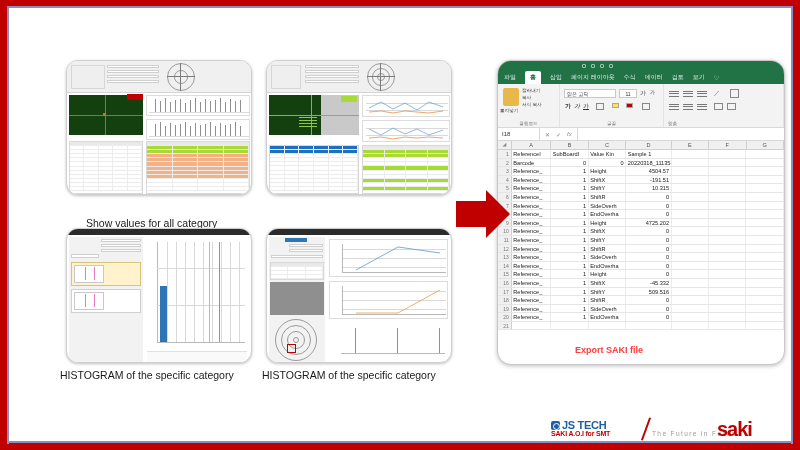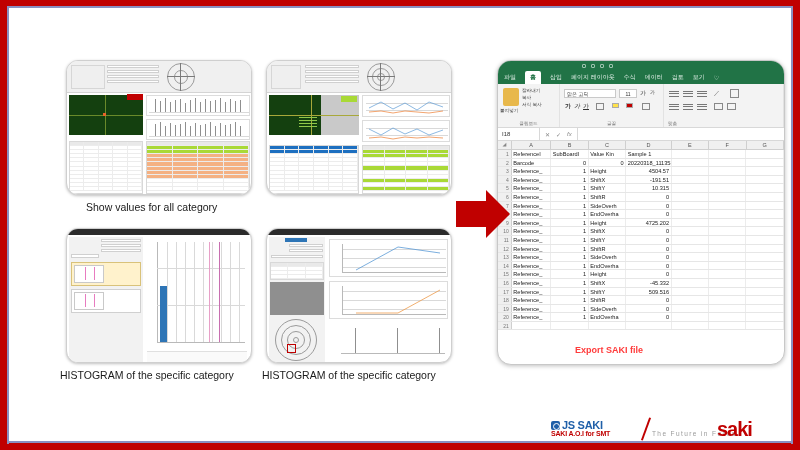--- a/index.html
+++ b/index.html
@@ -27,21 +27,21 @@
 
   
   .thumb { position:absolute; background:#fff; border:1px solid #cfcfcf;
            border-radius:12px; overflow:hidden; box-shadow:0 1px 3px rgba(0,0,0,.25); }
   .t1 { left:66px; top:60px;  width:186px; height:135px; }
   .t2 { left:266px;top:60px;  width:186px; height:135px; }
   .t3 { left:66px; top:228px; width:186px; height:135px; }
   .t4 { left:266px;top:228px; width:186px; height:135px; }
 
   .cap { position:absolute; font-size:10.5px; color:#1a1a1a; white-space:nowrap; }
-  .cap1 { left:86px;  top:201px; }
+  .cap1 { left:86px;  top:217px; }
   .cap2 { left:266px; top:201px; }
   .cap3 { left:60px;  top:369px; }
   .cap4 { left:262px; top:369px; }
 
   
   .pane { position:absolute; }
   .formtop { left:0; top:0; right:0; height:32px; background:#f0f0f0; border-bottom:1px solid #d4d4d4; }
   .ttlbar { position:absolute; left:0; top:0; right:0; height:6px; background:#2b2b2b;
             color:#fff; font-size:3px; text-align:center; }
   .board { background:#14400f; }
@@ -998,21 +998,21 @@
           </div>
         </div>
     </div>
   </div>
   <div class="export">Export SAKI file</div>
 
 
   <div class="jstech">
     <div class="jst-top">
       <span class="jst-ico"></span>
-      <span class="jst-name">JS SAKI</span>
+      <span class="jst-name">JS TECH</span>
     </div>
     <div class="jst-sub">SAKI A.O.I for SMT</div>
   </div>
   <div class="slash"></div>
   <div class="tagline">The Future in Focus</div>
   <div class="sakilogo">saki</div>
 
 </div>
 
 </body></html>

